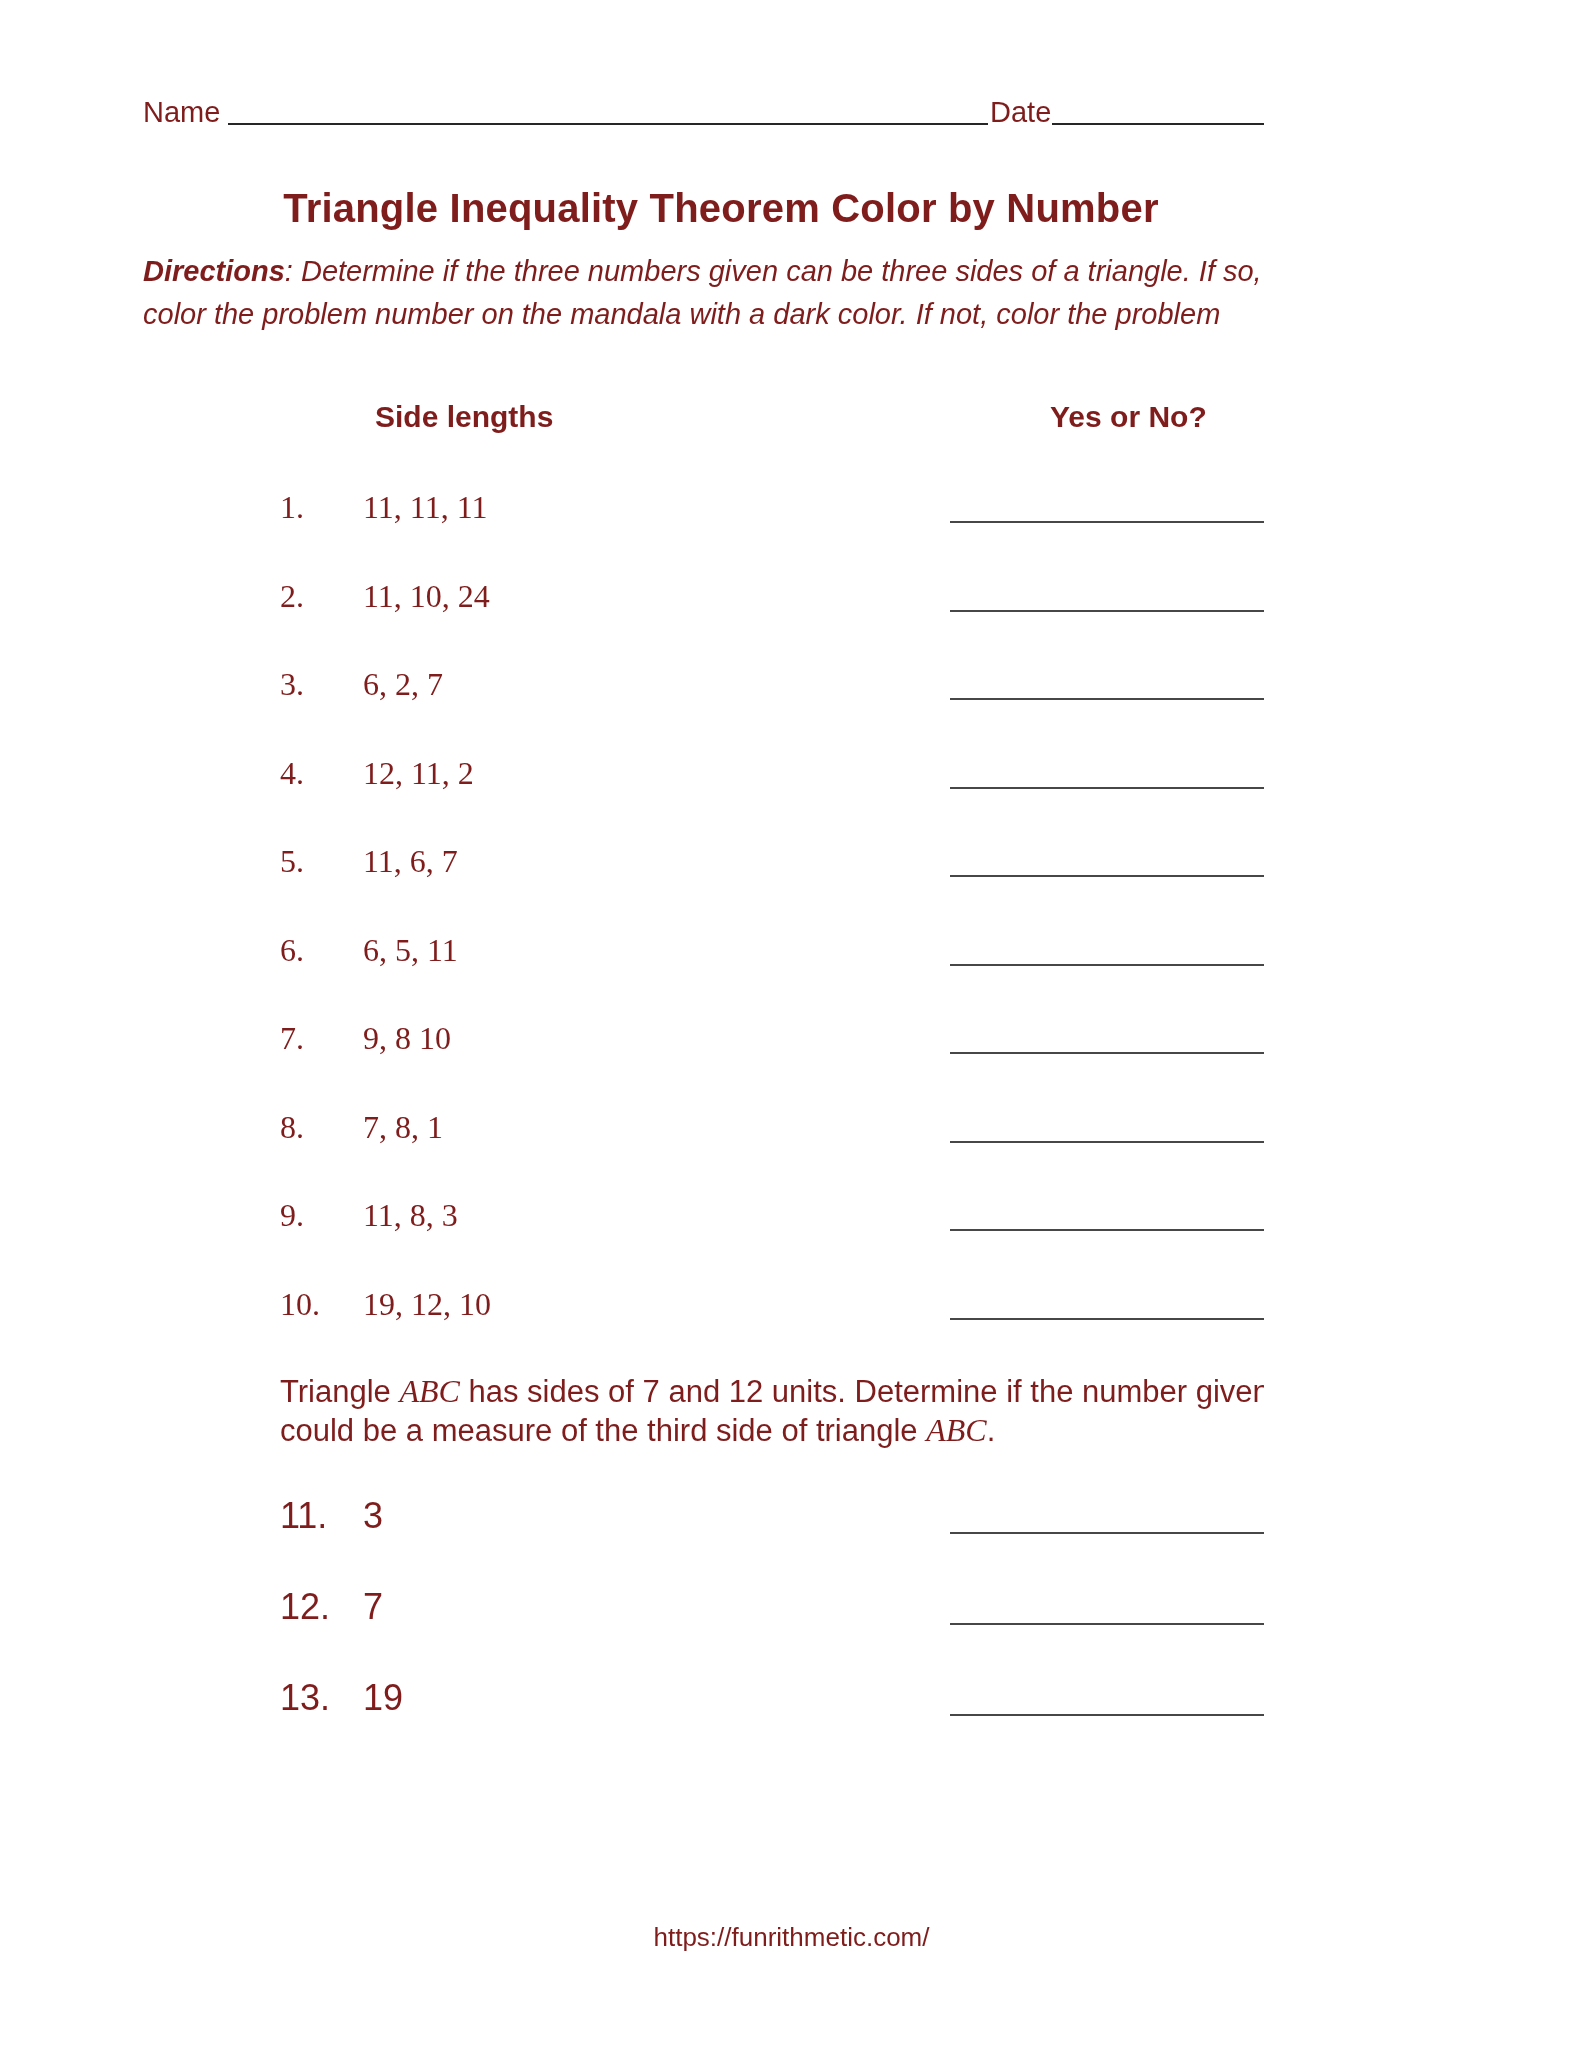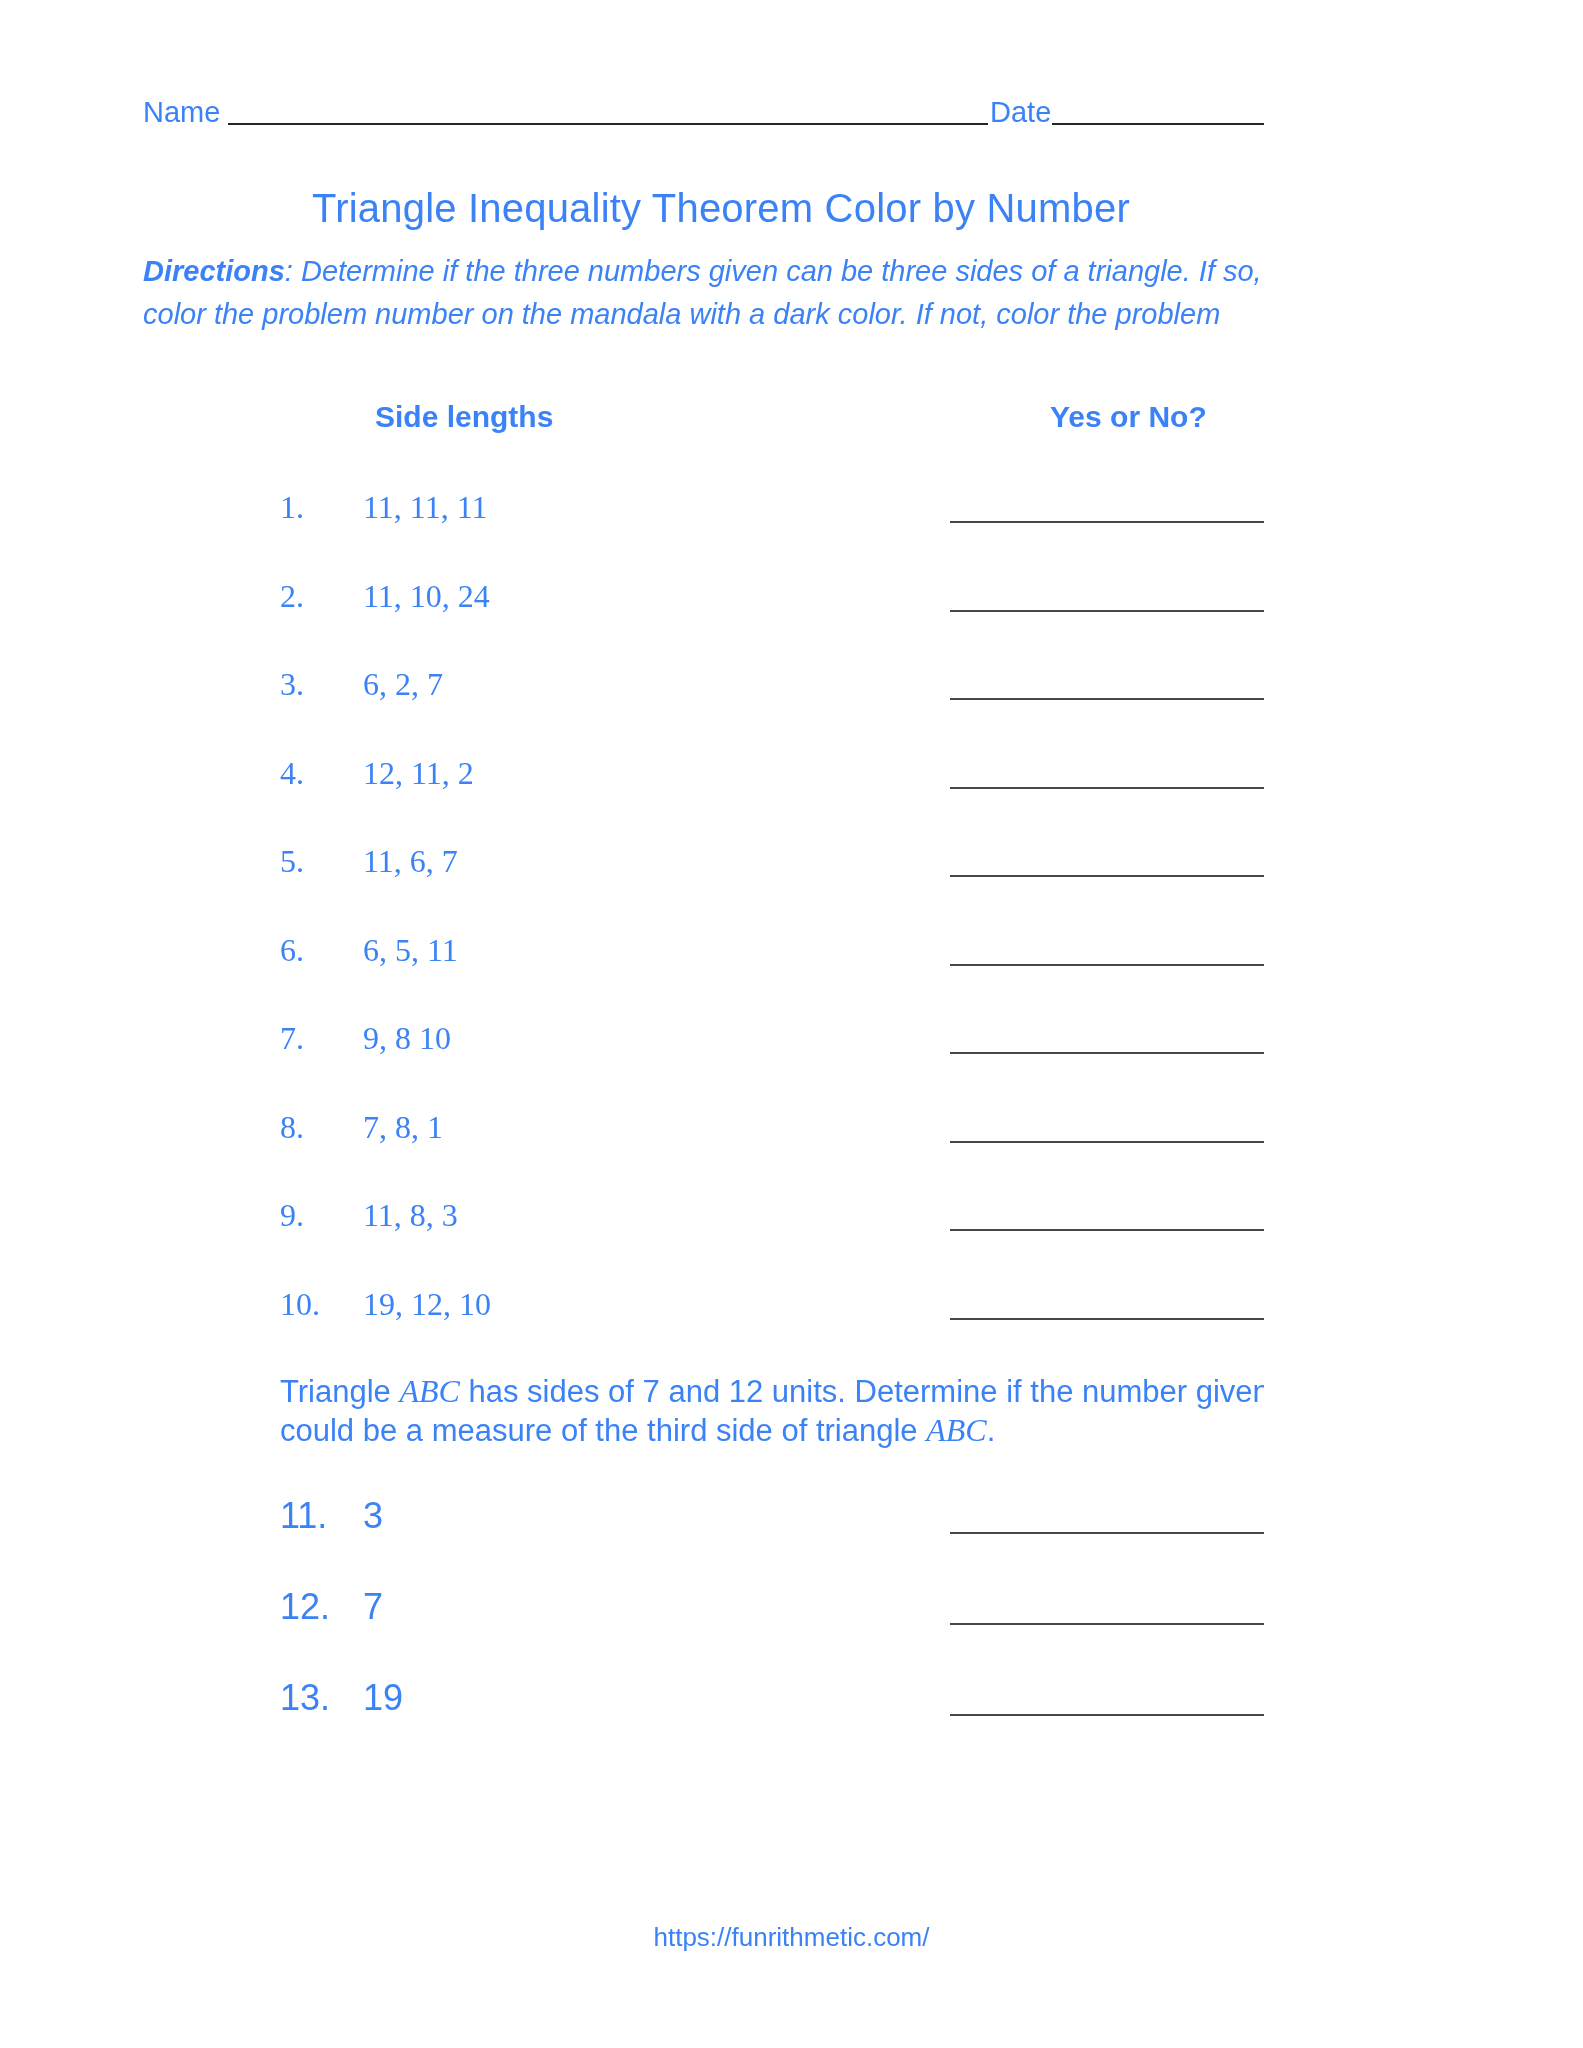--- a/index.html
+++ b/index.html
@@ -1,34 +1,34 @@
 <!DOCTYPE html>
 <html><head>
 <meta charset="utf-8">
 <style>
   html,body{margin:0;padding:0;background:#ffffff;}
   .page{
     position:relative;
     width:1264px;height:2048px;
     background:#ffffff;
     font-family:"Liberation Sans",sans-serif;
-    color:#3b82f6;
+    color:#7f1d1d;
     overflow:hidden;
   }
   .abs{position:absolute;}
 
   
   .hdr-label{font-size:29px;line-height:32px;}
   .hline{border-bottom:2px solid #262626;height:0;}
 
   
   .title{
     left:0;top:184px;width:1442px;
     text-align:center;
-    font-size:40px;font-weight:400;line-height:48px;
+    font-size:40px;font-weight:700;line-height:48px;
     letter-spacing:0.2px;
   }
 
   
   .directions{
     left:143px;top:250px;width:1220px;
     font-size:29px;line-height:43px;font-style:italic;
   }
   .directions b{font-weight:700;}
 

